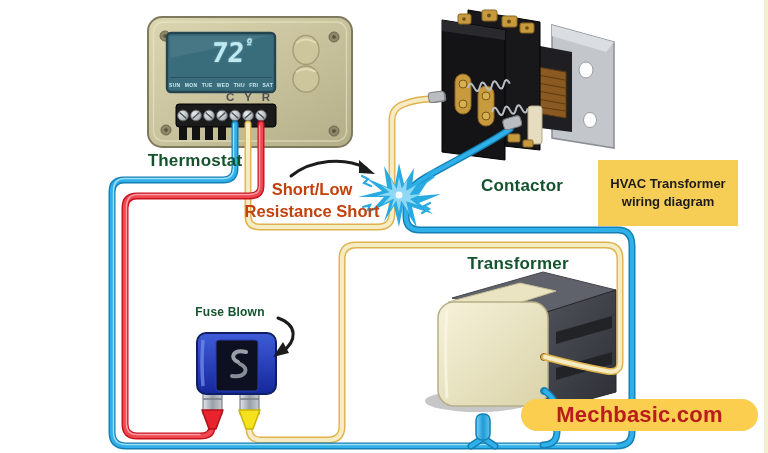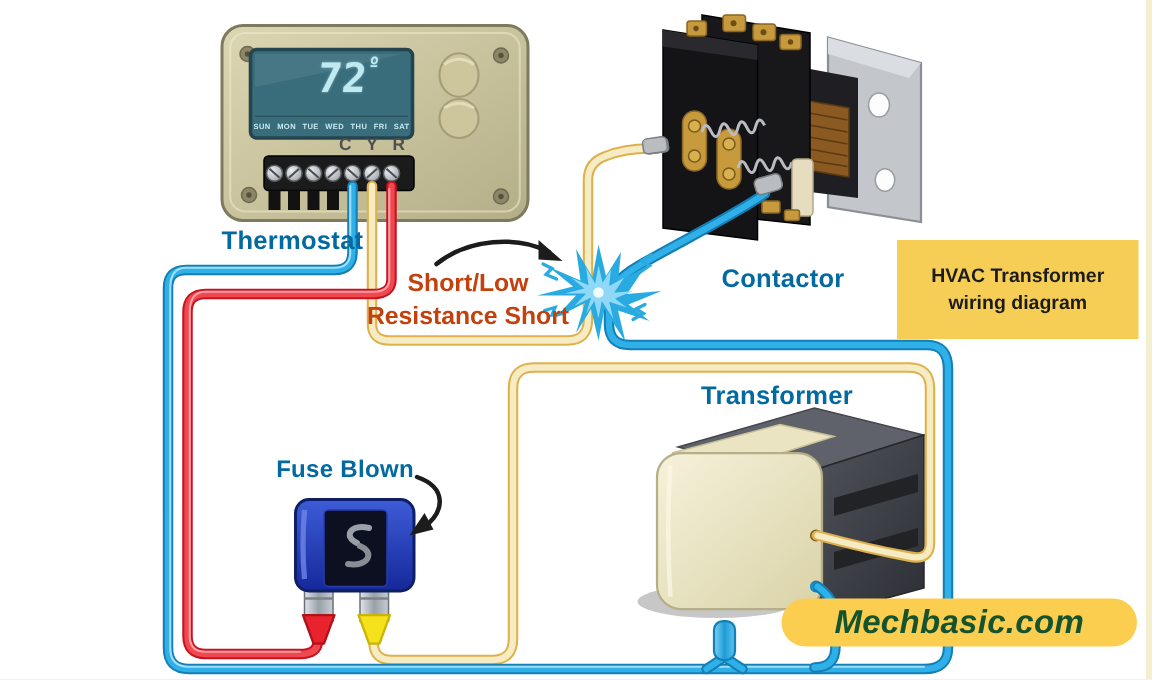--- a/index.html
+++ b/index.html
@@ -1,40 +1,40 @@
 <!DOCTYPE html>
 <html style="--wire-blue: #2FB0E8; --wire-blue-dark: #137FB5; --wire-red: #F04850; --wire-red-dark: #C8121F; --wire-yellow: #F6ECC3; --wire-yellow-dark: #DFB14C; --banner-yellow: #F6CE55; --pill-yellow: #FBCE4F; --case-beige: #CFC8A0; --lcd-teal: #3A6D7C; --spark-blue: #29ABE2;"><head>
 <meta charset="utf-8">
 <style>
   html,body{margin:0;padding:0;background:#e8e8e8;}
   #stage{position:relative;width:768px;height:453px;background:#ffffff;overflow:hidden;
          font-family:"Liberation Sans",sans-serif;}
   #stage svg{position:absolute;left:0;top:0;}
   .lbl{position:absolute;color:#3b3b3b;font-family:"Liberation Sans",sans-serif;
        text-align:center;user-select:none;}
-  .comp-label{font-size:17px;font-weight:600;color:#0369a1;letter-spacing:.2px;}
+  .comp-label{font-size:17px;font-weight:600;color:#14532d;letter-spacing:.2px;}
   .fault-label{font-size:16.5px;font-weight:600;color:#c2410c;line-height:1.32;}
   
   .lcd-temp{left:196px;top:36px;width:72px;font-family:"DejaVu Sans Mono",monospace;
             font-weight:bold;font-size:27px;color:#BFEAF2;transform:skewX(-6deg);
             text-shadow:0 0 2px rgba(180,235,245,.55);}
   .lcd-temp sup{font-size:13px;vertical-align:14px;}
   .lcd-days{left:169px;top:81.5px;width:104px;display:flex;justify-content:space-between;
             font-size:5px;letter-spacing:.3px;color:#C8E9EF;font-weight:bold;}
   .cyr{left:226px;top:91px;width:44px;display:flex;justify-content:space-between;
        font-size:11.5px;font-weight:600;color:#4f4f4f;}
   
-  .banner{left:598px;top:160px;width:161px;height:66px;background:var(--banner-yellow);
+  .banner{left:598px;top:160px;width:140px;height:66px;background:var(--banner-yellow);
           font-size:13px;font-weight:bold;color:#1c1c1c;line-height:1.35;
           display:flex;align-items:center;justify-content:center;padding:0 10px;
           box-sizing:border-box;}
   
   .pill{left:521px;top:399px;width:237px;height:32px;background:var(--pill-yellow);
-        border-radius:17px;font-size:22px;font-weight:bold;color:#14532d;
-        line-height:32px;letter-spacing:.2px;font-style:italic;}
+        border-radius:17px;font-size:22px;font-weight:bold;color:#b91c1c;
+        line-height:32px;letter-spacing:.2px;}
   .edge-strip{position:absolute;right:0;top:0;width:4px;height:453px;background:#f5efd2;}
   
   .wo{fill:none;stroke-linecap:round;stroke-linejoin:round;}
   .wY1{stroke:var(--wire-yellow-dark);stroke-width:7px;}
   .wY2{stroke:var(--wire-yellow);stroke-width:4.2px;}
   .wR1{stroke:var(--wire-red-dark);stroke-width:7px;}
   .wR2{stroke:var(--wire-red);stroke-width:4.2px;}
   .wR3{stroke:#F9A0A4;stroke-width:1.4px;}
   .wB1{stroke:var(--wire-blue-dark);stroke-width:7px;}
   .wB2{stroke:var(--wire-blue);stroke-width:4.2px;}
@@ -282,21 +282,21 @@
 
 <div class="lbl cyr">
   <span>C</span>
   <span>Y</span>
   <span>R</span>
 </div>
 
 <div class="lbl comp-label" style="left:140px;top:151px;width:110px;">Thermostat</div>
 <div class="lbl comp-label" style="left:453px;top:254px;width:130px;">Transformer</div>
 <div class="lbl comp-label" style="left:462px;top:176px;width:120px;">Contactor</div>
-<div class="lbl comp-label" style="left:180px;top:305px;width:100px;font-size:16px;">Fuse Blown</div>
+<div class="lbl comp-label" style="left:180px;top:305px;width:100px;font-size:12px;">Fuse Blown</div>
 
 <div class="lbl fault-label" style="left:243px;top:179px;width:138px;">
   <div>Short/Low</div>
   <div>Resistance Short</div>
 </div>
 
 <div class="lbl banner">HVAC Transformer wiring diagram</div>
 <div class="lbl pill">Mechbasic.com</div>
 <div class="edge-strip"></div>
 

